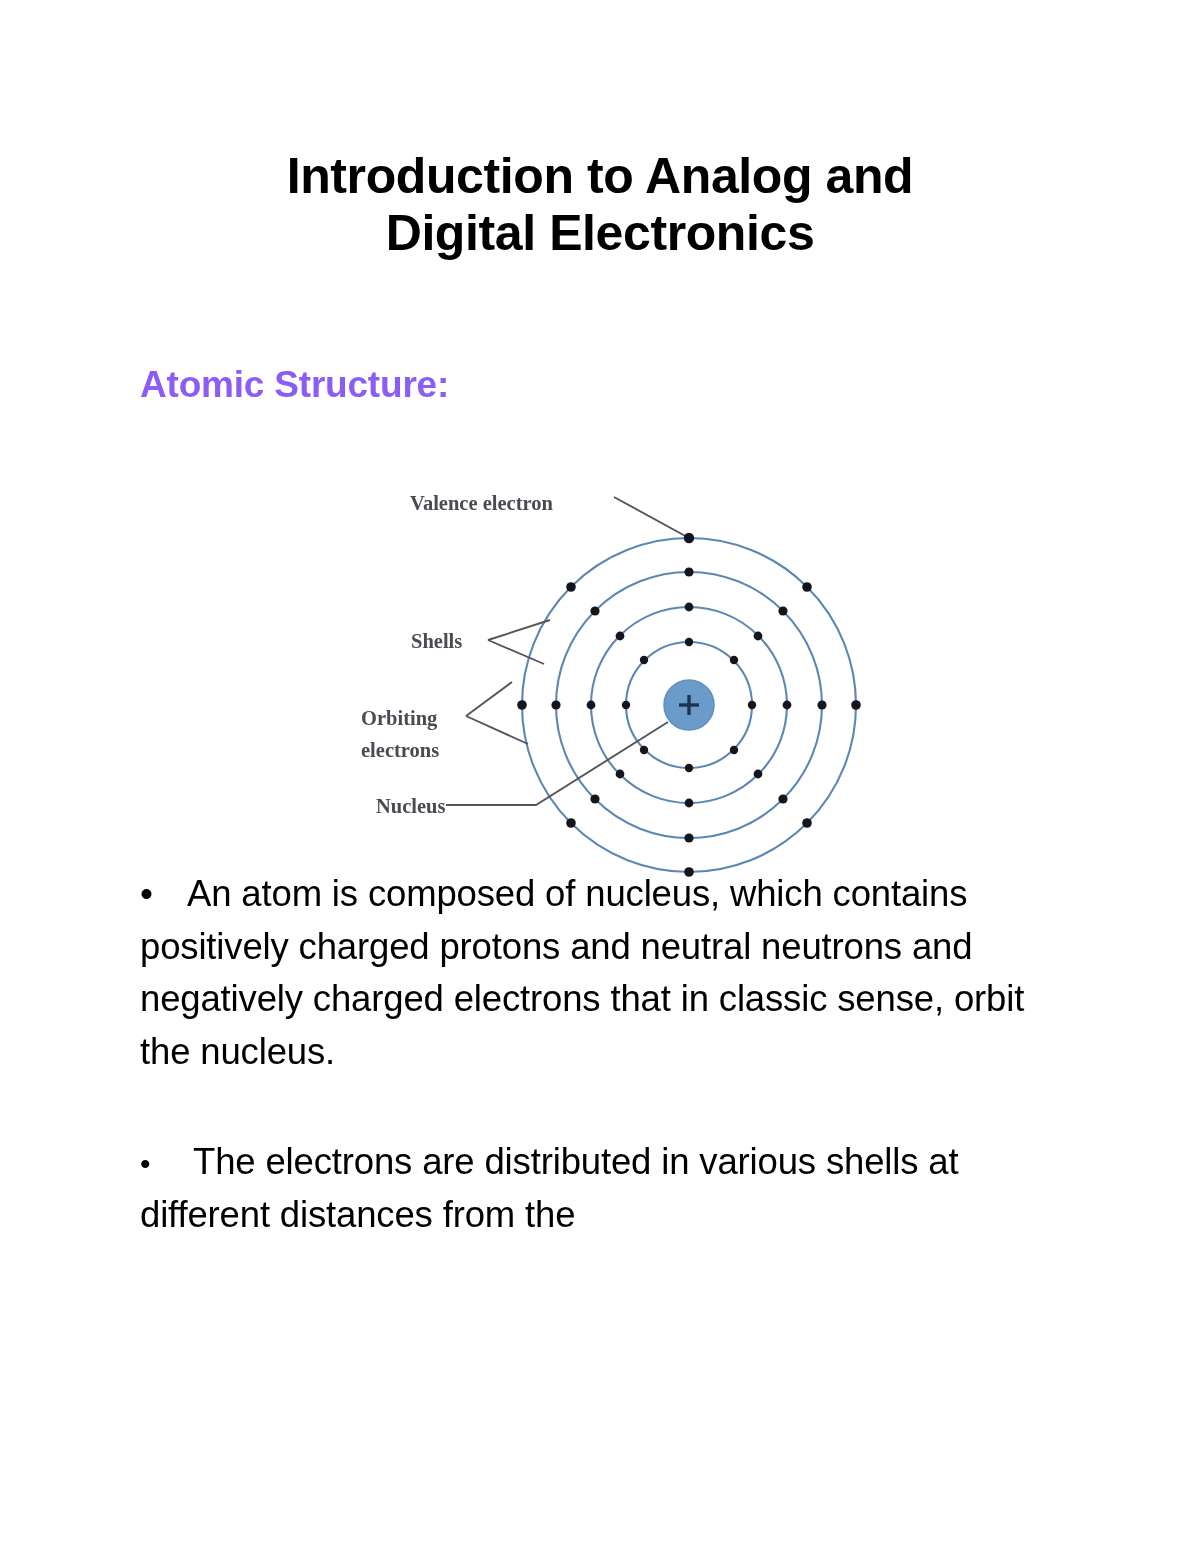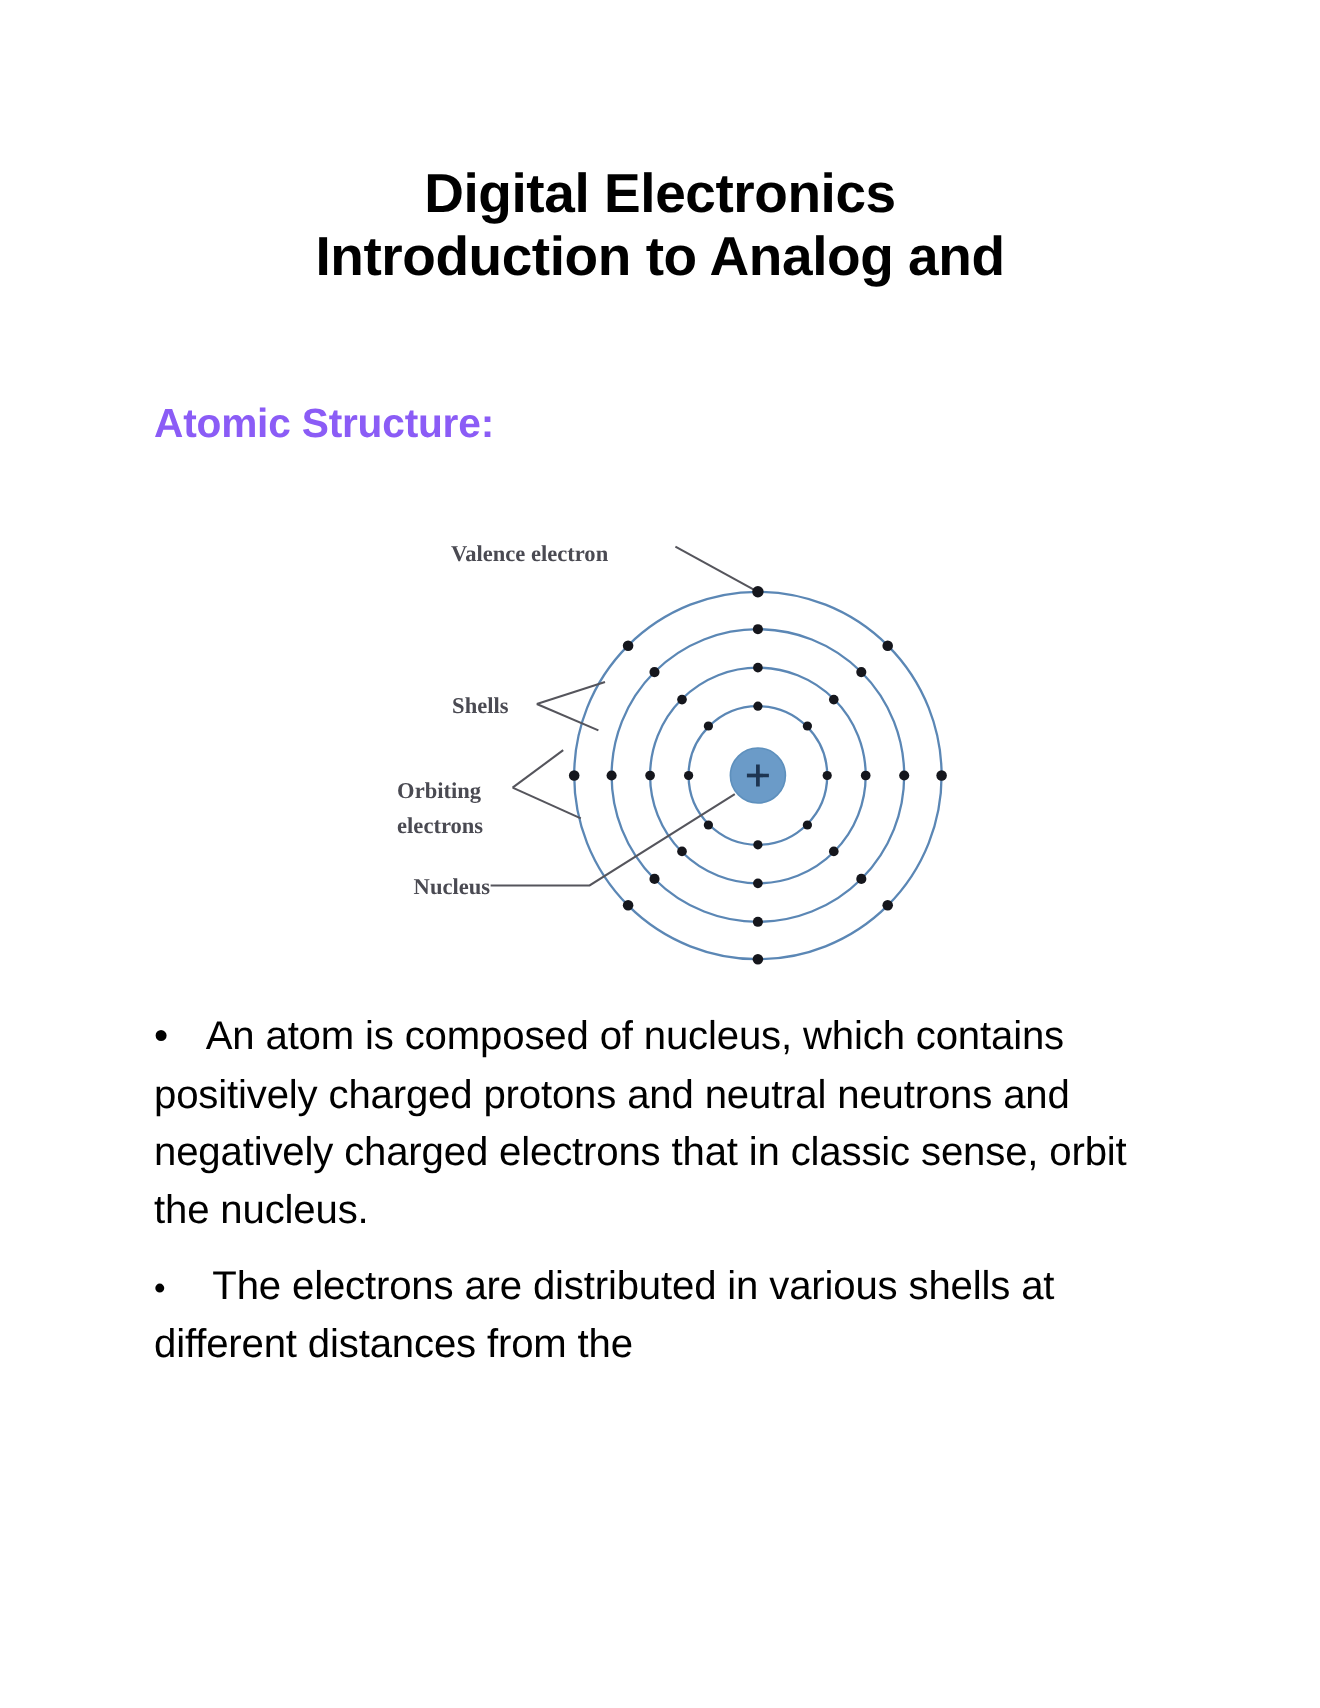--- a/index.html
+++ b/index.html
@@ -64,21 +64,21 @@
     font-family: "Liberation Serif", serif;
     font-size: 20.5px;
     font-weight: 700;
     fill: #4a4a52;
   }
 
   
   .body-text {
     position: absolute;
     left: 140px;
-    top: 916px;
+    top: 868px;
     width: 925px;
   }
   .bullet-para {
     font-size: 36.5px;
     line-height: 1.44;
     color: #000;
     letter-spacing: -0.15px;
     margin: 0 0 10px 0;
     text-indent: 0;
   }
@@ -86,33 +86,33 @@
     display: inline-block;
     width: 17px;
     font-size: 37px;
     line-height: 1;
   }
   .bullet-para .bullet-gap {
     display: inline-block;
     width: 30px;
   }
   .para-2 {
-    margin-top: 17px;
+    margin-top: 58px;
   }
   .para-2 .bullet-glyph { font-size: 30px; }
   .para-2 .bullet-gap { width: 36px; }
 </style>
 </head>
 <body>
 
 <div class="page">
 
   <div class="title-block">
+    <div class="title-line">Introduction to Analog and</div>
     <div class="title-line">Digital Electronics</div>
-    <div class="title-line">Introduction to Analog and</div>
   </div>
 
   <div class="section-heading">Atomic Structure:</div>
 
   <div class="figure">
     <svg width="560" height="430" viewBox="0 0 560 430" xmlns="http://www.w3.org/2000/svg">
 
       <g>
         <circle cx="351" cy="245" r="167" fill="none" stroke="#5b87b5" stroke-width="2.1"></circle>
         <circle cx="351" cy="245" r="133" fill="none" stroke="#5b87b5" stroke-width="2.1"></circle>

